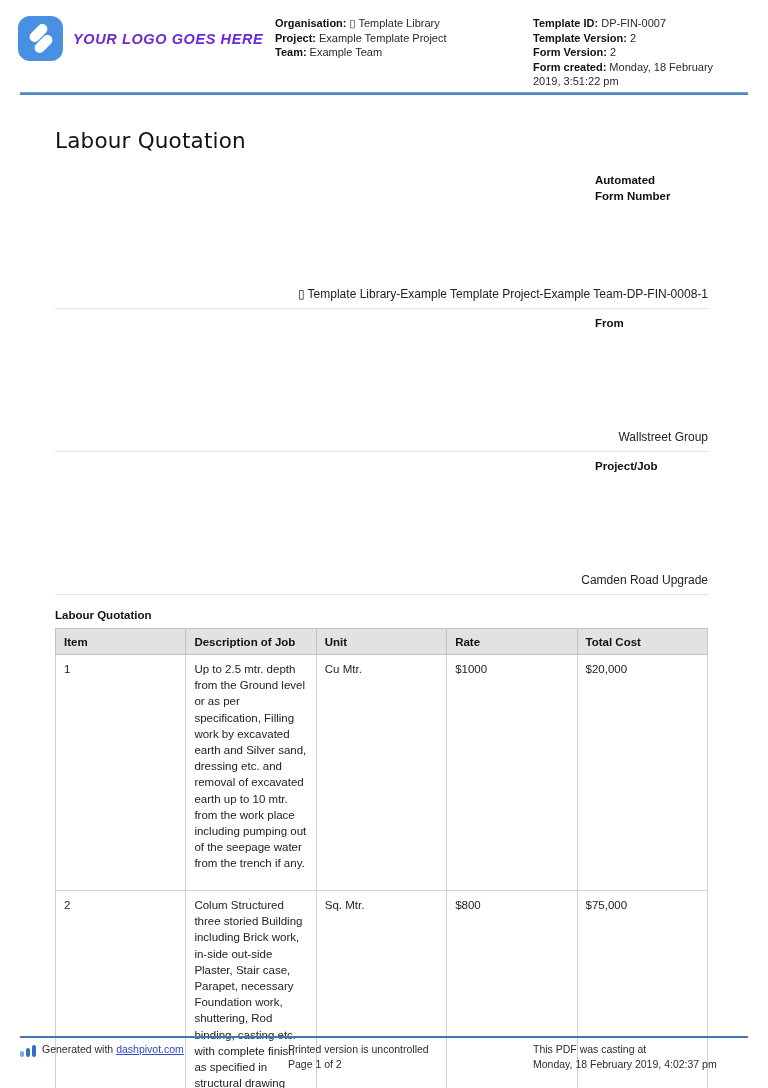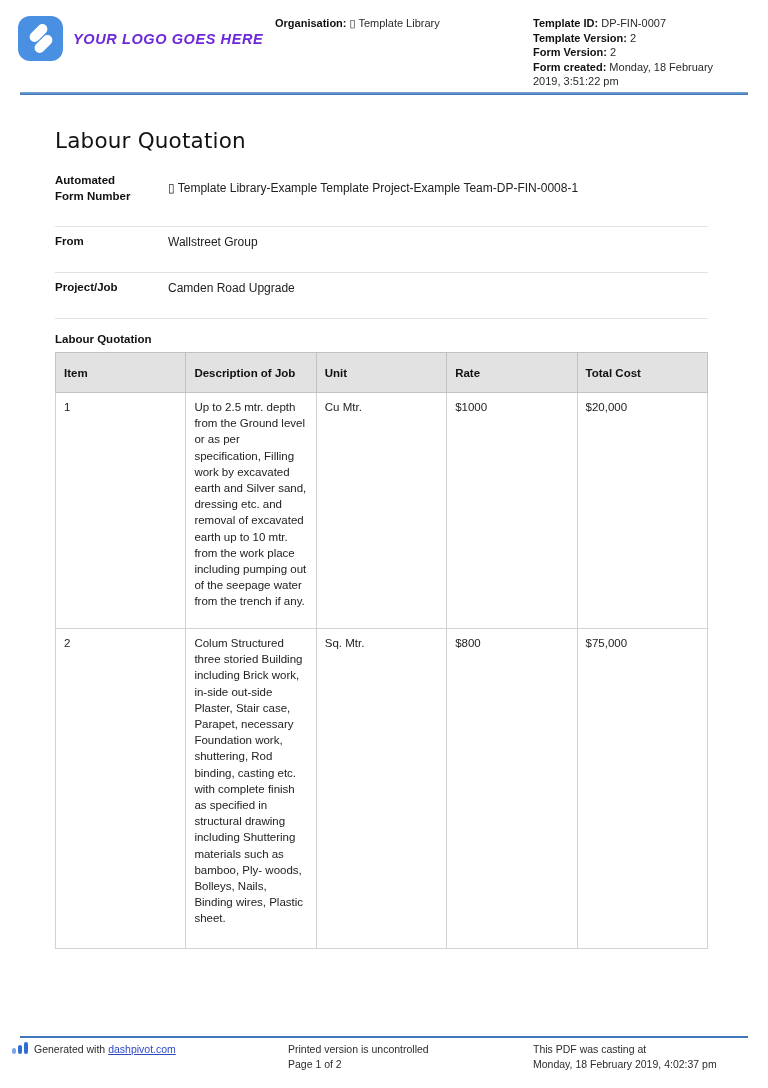--- a/index.html
+++ b/index.html
@@ -33,61 +33,62 @@
   
   .main { padding: 0 60px 0 55px; }
   .doc-title {
     margin-top: 33px;
     font-family: "DejaVu Sans", "Liberation Sans", sans-serif;
     font-weight: 400; font-size: 21.5px; color: #121212; letter-spacing: 0.2px;
   }
 
   .fields { margin-top: 13px; }
   .field-row {
-    display: flex; align-items: center;
+    display: flex; align-items: flex-end;
     border-bottom: 1px solid #e3e3e3;
-    padding: 7px 0 22px 0;
+    padding: 7px 0 6px 0;
+    flex-direction: column;
   }
   .field-label {
     flex: 0 0 113px; width: 113px; padding-right: 33px;
     font-weight: 700; font-size: 11.5px; line-height: 15.5px; color: #111;
   }
   .field-value { flex: 1; font-size: 12px; line-height: 15.5px; color: #222; padding-top: 0.5px; }
 
   .section-title { margin-top: 14px; font-size: 11.5px; font-weight: 700; color: #111; }
 
   table.quote {
     margin-top: 7px; width: 100%;
     border-collapse: collapse; table-layout: fixed;
   }
   table.quote col { width: 20%; }
   table.quote th {
     background: #e2e2e2;
     border: 1px solid #c2c2c2;
     text-align: left; font-size: 11.5px; font-weight: 700; color: #111;
-    padding: 6px 8px; height: 40px;
+    padding: 6px 8px; height: 26px;
   }
   table.quote td {
     border: 1px solid #d2d2d2;
     border-top: 1px solid #c6c6c6;
     vertical-align: top;
     font-size: 11.5px; line-height: 16.2px; color: #222;
     padding: 6px 8px 10px 8px;
   }
   table.quote { border: 1px solid #b8b8b8; }
   tr.row-a td { height: 236px; }
   tr.row-b td { height: 320px; }
 
   
   .footer-rule {
     position: absolute; left: 20px; right: 20px; top: 1036px; height: 2px;
     background: #4076ba;
   }
   .ftr { position: absolute; top: 1042px; left: 0; right: 0; font-size: 10.5px; line-height: 14.5px; color: #2c2c2c; }
-  .ftr-left  { position: absolute; left: 12px; top: 0; display: flex; align-items: flex-start; }
+  .ftr-left  { position: absolute; left: 20px; top: 0; display: flex; align-items: flex-end; }
   .ftr-center{ position: absolute; left: 288px; top: 0; }
   .ftr-right { position: absolute; left: 533px; top: 0; }
   .bars-icon { display: inline-flex; align-items: flex-end; margin-right: 6px; height: 12px; }
   .bars-icon i { display: block; width: 4px; border-radius: 2px; margin-right: 2px; }
   .bars-icon i.b1 { height: 6px;  background: #7aa6e6; }
   .bars-icon i.b2 { height: 9px;  background: #2e6fd2; }
   .bars-icon i.b3 { height: 12px; background: #2e6fd2; margin-right: 0; }
   a.ftr-link { color: #2f49c7; text-decoration: underline; }
 </style>
 </head>
@@ -103,20 +104,26 @@
           <rect x="20.5" y="17.5" width="10" height="21" rx="5" transform="rotate(45 25.5 28)"></rect>
         </g>
       </svg>
     </span>
     <span class="logo-caption">YOUR LOGO GOES HERE</span>
   </div>
 
   <div class="info-block info-org">
     <div class="info-line">
       <span class="lbl">Organisation:</span><span>▯ Template Library</span>
+    </div>
+    <div class="info-line">
+      <span class="lbl">Project:</span><span>Example Template Project</span>
+    </div>
+    <div class="info-line">
+      <span class="lbl">Team:</span><span>Example Team</span>
     </div>
   </div>
 
   <div class="info-block info-meta">
     <div class="info-line">
       <span class="lbl">Template ID:</span><span>DP-FIN-0007</span>
     </div>
     <div class="info-line">
       <span class="lbl">Template Version:</span><span>2</span>
     </div>

